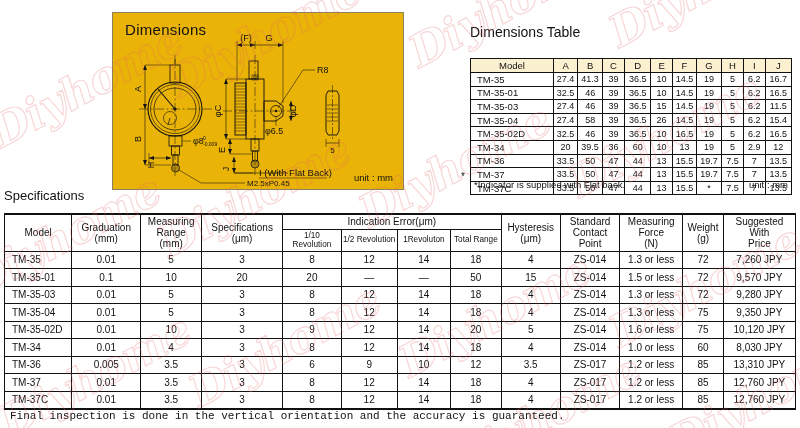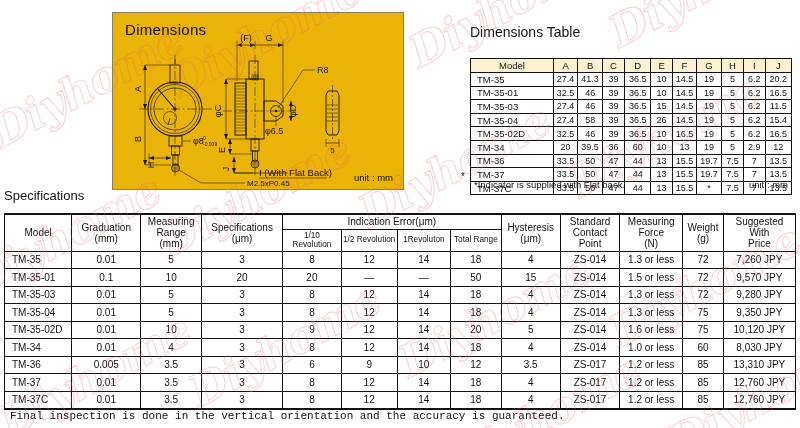--- a/index.html
+++ b/index.html
@@ -367,21 +367,21 @@
           <td class="model">TM-35</td>
           <td>27.4</td>
           <td>41.3</td>
           <td>39</td>
           <td>36.5</td>
           <td>10</td>
           <td>14.5</td>
           <td>19</td>
           <td>5</td>
           <td>6.2</td>
-          <td>20.2</td>
+          <td>16.7</td>
         </tr>
         <tr>
           <td class="model">TM-35-01</td>
           <td>32.5</td>
           <td>46</td>
           <td>39</td>
           <td>36.5</td>
           <td>10</td>
           <td>14.5</td>
           <td>19</td>

